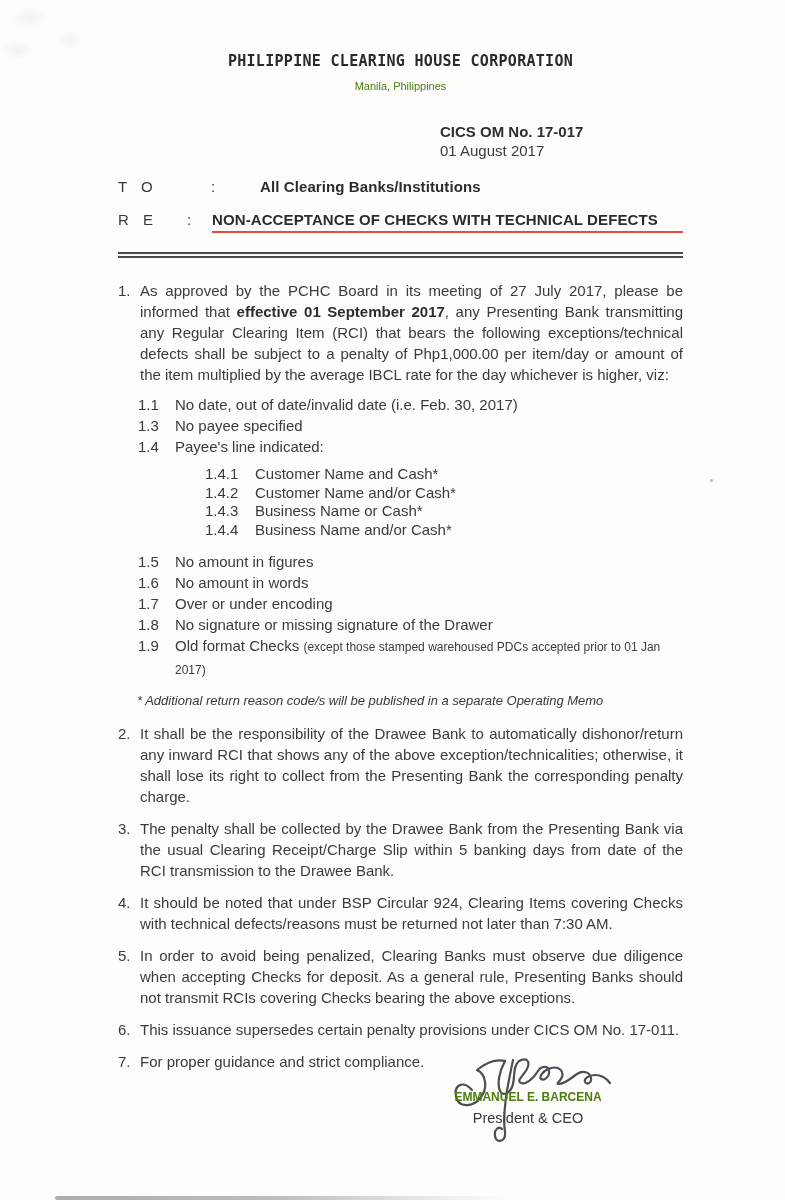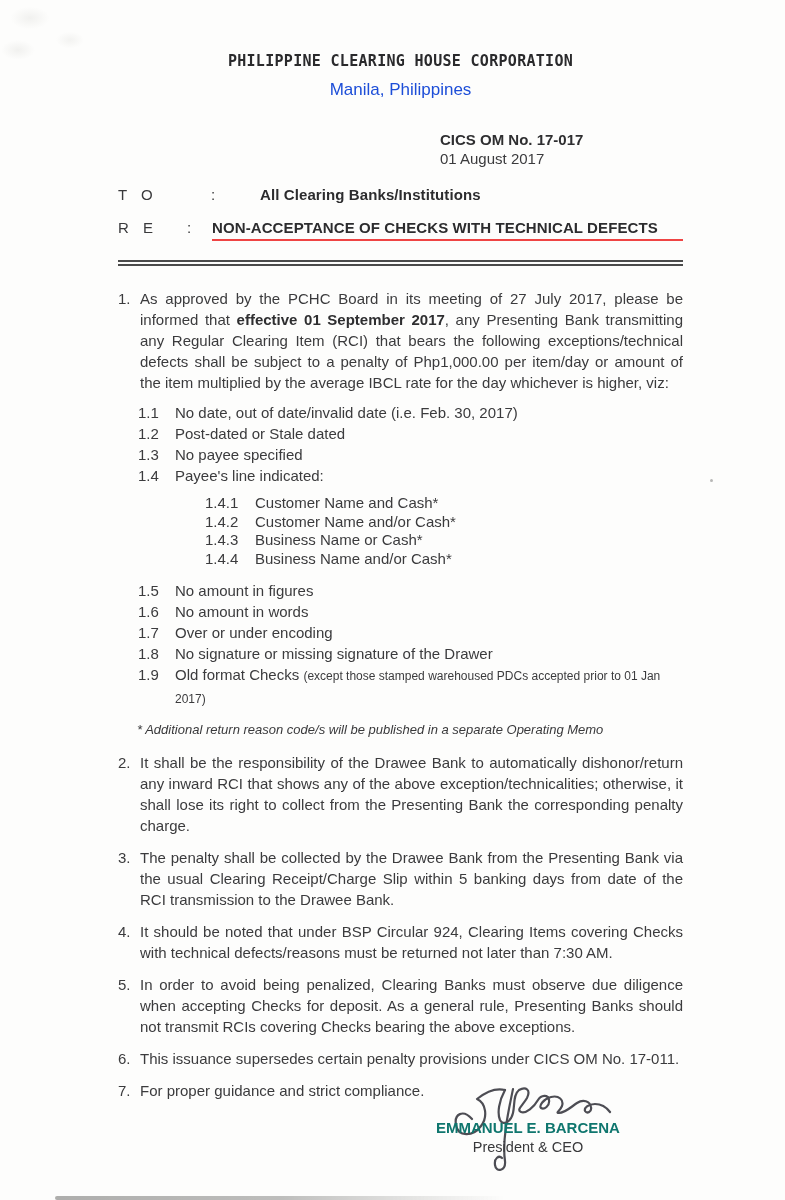--- a/index.html
+++ b/index.html
@@ -17,21 +17,21 @@
 
   
   .org-name {
     text-align:center;
     font-family:"DejaVu Sans Mono", monospace;
     font-weight:bold;
     font-size:15px;
     letter-spacing:0.3px;
     color:#2a2a2c;
   }
-  .org-loc { text-align:center; font-size:17px; margin-top:10px; color:#1d4ed8; }
+  .org-loc { text-align:center; font-size:11px; margin-top:10px; color:#4d7c0f; }
 
   .ref-block { margin-left:322px; margin-top:30px; line-height:19px; font-size:15px; }
   .memo-no { font-weight:bold; color:#2e2e30; }
 
   .addr-row { display:flex; align-items:flex-start; font-size:15px; }
   .to-row { margin-top:18px;gap:24px; }
   .re-row { margin-top:16px; }
   .addr-label { width:69px; flex:none; letter-spacing:5px; color:#39393b; }
   .addr-colon { width:8px; flex:none; }
   .addr-value { margin-left:17px; font-weight:bold; color:#2c2c2e; }
@@ -81,21 +81,21 @@
   }
 
   .par-2 { margin-top:15px; }
   .par-n { margin-top:11px; }
 
   
   .sig-block { position:relative; margin-left:325px; width:170px; height:100px; margin-top:-20px; }
   .sig-svg { position:absolute; left:8px; top:0; width:165px; height:95px; }
   .sig-name {
     position:absolute; top:38px; left:-10px; width:190px;
-    text-align:center; font-weight:bold; font-size:15px; color:#0f766e;
+    text-align:center; font-weight:bold; font-size:12px; color:#4d7c0f;
     white-space:nowrap;
   }
   .sig-title { position:absolute; top:58px; left:-10px; width:190px; text-align:center; font-size:14.5px; color:#39393b; }
 
   
   .corner-noise {
     position:absolute; left:0; top:0; width:130px; height:70px;
     background:
       radial-gradient(ellipse 28px 16px at 30px 18px, #f1f1ef 0%, transparent 70%),
       radial-gradient(ellipse 20px 12px at 70px 40px, #f3f3f1 0%, transparent 70%),
@@ -141,24 +141,20 @@
 
     <div class="rule"></div>
 
     <div class="par par-1">
       <span class="par-num">1.</span><span>As approved by the PCHC Board in its meeting of 27 July 2017, please be informed that </span><b>effective 01 September 2017</b><span>, any Presenting Bank transmitting any Regular Clearing Item (RCI) that bears the following exceptions/technical defects shall be subject to a penalty of Php1,000.00 per item/day or amount of the item multiplied by the average IBCL rate for the day whichever is higher, viz:</span>
     </div>
 
     <div class="subrow group-a">
       <span class="sub-num">1.1</span>
       <span class="sub-text">No date, out of date/invalid date (i.e. Feb. 30, 2017)</span>
-    </div>
-    <div class="subrow">
-      <span class="sub-num">1.2</span>
-      <span class="sub-text">Post-dated or Stale dated</span>
     </div>
     <div class="subrow">
       <span class="sub-num">1.3</span>
       <span class="sub-text">No payee specified</span>
     </div>
     <div class="subrow">
       <span class="sub-num">1.4</span>
       <span class="sub-text">Payee's line indicated:</span>
     </div>
 

